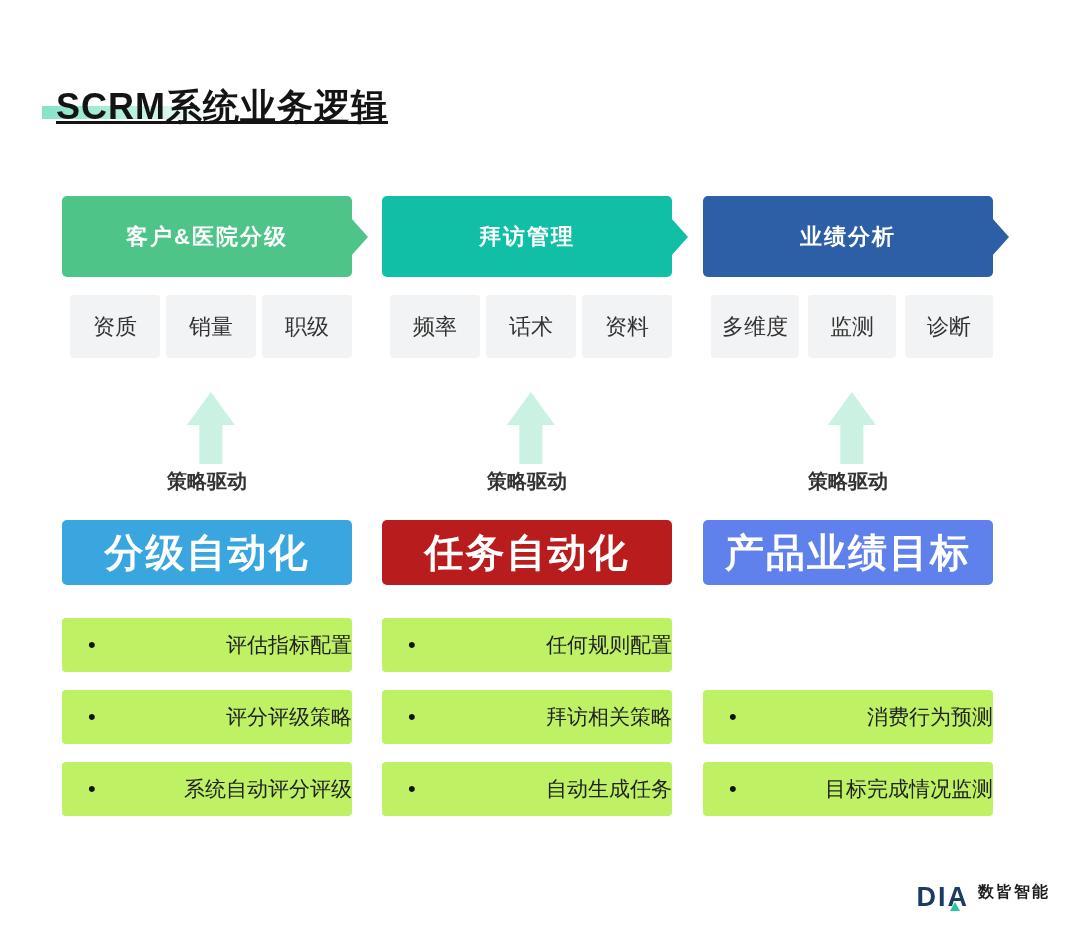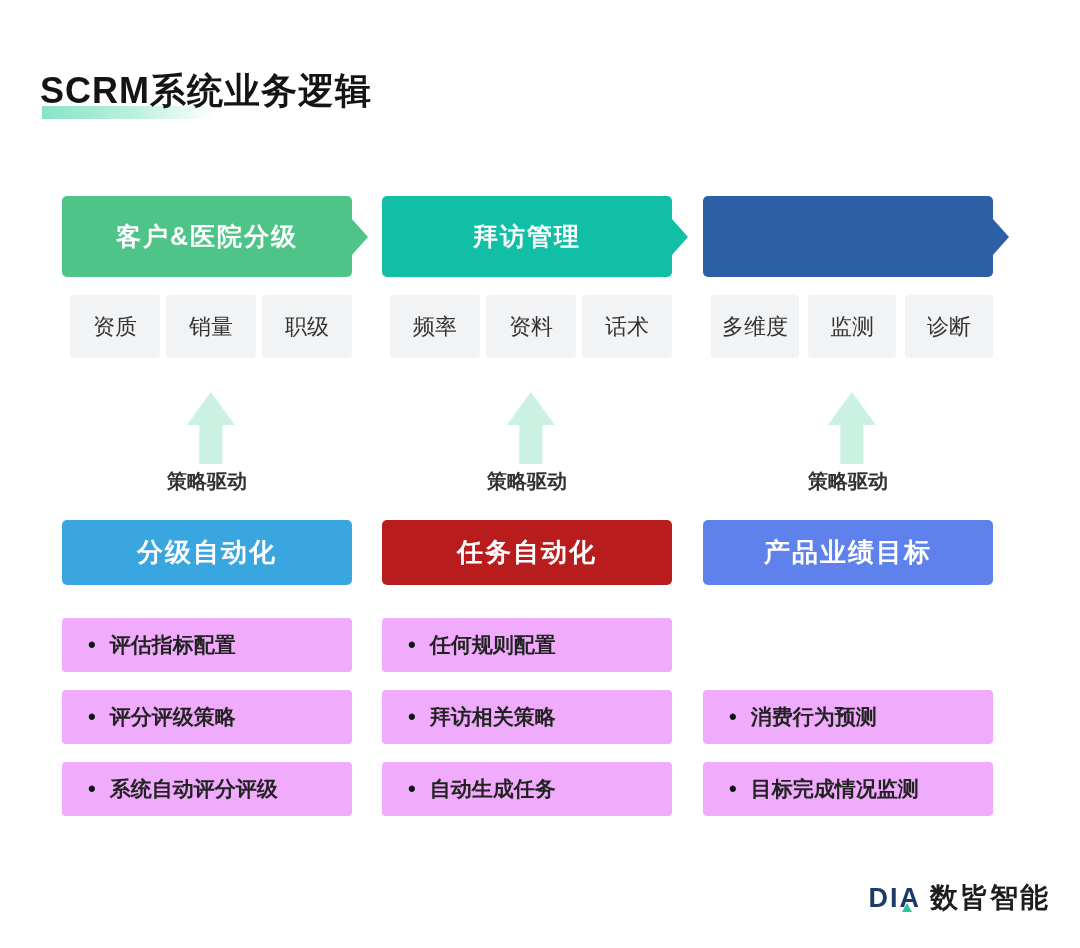--- a/index.html
+++ b/index.html
@@ -4,37 +4,37 @@
 <style>
   html,body{margin:0;padding:0;}
   body{
     width:1080px;height:948px;position:relative;background:#ffffff;overflow:hidden;
     font-family:"Liberation Sans","DejaVu Sans",sans-serif;
     -webkit-font-smoothing:antialiased;
   }
   
   .title-wrap{position:absolute;left:40px;top:70px;}
   .page-title{
-    position:relative;z-index:2;margin:0;font-size:36px;font-weight:800;
-    color:#141414;letter-spacing:1px;line-height:1.15;
+    position:relative;z-index:2;margin:16px;font-size:36px;font-weight:800;
+    color:#141414;letter-spacing:1px;line-height:1.15;text-decoration:underline;
   }
   .title-underline{
     position:absolute;z-index:1;left:2px;top:36px;width:172px;height:13px;
     background:linear-gradient(90deg,#86e3c8 0%,#bdf0e0 55%,rgba(235,250,246,0) 100%);
   }
   
   .col{position:absolute;top:196px;width:290px;height:630px;}
   .col1{left:62px}
   .col2{left:382px}
   .col3{left:703px}
 
   .stage-banner{
     position:absolute;top:0;left:0;right:0;height:81px;border-radius:5px;
     display:flex;align-items:center;justify-content:center;
-    color:#fff;font-size:25px;font-weight:700;letter-spacing:2px;
+    color:#fff;font-size:22px;font-weight:700;letter-spacing:2px;
   }
   .stage-tip{
     position:absolute;right:-16px;top:50%;margin-top:-19px;width:0;height:0;
     border-top:19px solid transparent;border-bottom:19px solid transparent;
     border-left:17px solid #000;
   }
   .col1 .stage-banner{background:#4fc489}
   .col1 .stage-tip{border-left-color:#4fc489}
   .col2 .stage-banner{background:#10bfa5}
   .col2 .stage-tip{border-left-color:#10bfa5}
@@ -55,44 +55,44 @@
     clip-path:polygon(50% 0%,100% 46%,74% 46%,74% 100%,26% 100%,26% 46%,0% 46%);
   }
   .arrow-label{
     position:absolute;top:272px;left:0;right:0;text-align:center;
     font-size:20px;font-weight:700;color:#333;
   }
 
   .auto-banner{
     position:absolute;top:324px;left:0;right:0;height:65px;border-radius:5px;
     display:flex;align-items:center;justify-content:center;
-    color:#fff;font-size:26px;font-weight:700;letter-spacing:2px;
+    color:#fff;font-size:39px;font-weight:700;letter-spacing:2px;
   }
   .col1 .auto-banner{background:#3aa6e0}
   .col2 .auto-banner{background:#b91c1c}
   .col3 .auto-banner{background:#5f81eb}
 
   .item{
-    position:absolute;left:0;right:0;height:54px;background:#f0abfc;border-radius:4px;
+    position:absolute;left:0;right:0;height:54px;background:#bef264;border-radius:4px;
     display:flex;align-items:center;padding-left:26px;box-sizing:border-box;
-    font-size:21px;font-weight:700;color:#222;
+    font-size:21px;font-weight:400;color:#222;justify-content:space-between;
   }
   .i1{top:422px}.i2{top:494px}.i3{top:566px}
   .bullet{margin-right:14px;font-size:22px;line-height:1;color:#111;}
   .bullet::before{content:"\2022";}
 
   
-  .logo{position:absolute;top:884px;right:30px;display:flex;align-items:center;gap:9px;}
+  .logo{position:absolute;top:884px;right:30px;display:flex;gap:9px;}
   .logo-mark{position:relative;font-size:27px;font-weight:800;color:#1c3a66;letter-spacing:2px;line-height:1;}
   .logo-accent{
     position:absolute;right:9px;bottom:0;width:0;height:0;
     border-left:5px solid transparent;border-right:5px solid transparent;
     border-bottom:9px solid #2bc5a2;
   }
-  .logo-name{font-size:28px;font-weight:800;color:#1d1d1f;letter-spacing:2px;line-height:1;}
+  .logo-name{font-size:16px;font-weight:800;color:#1d1d1f;letter-spacing:2px;line-height:1;}
 </style>
 </head>
 <body>
 
 <div class="title-wrap">
   <h1 class="page-title">SCRM系统业务逻辑</h1>
   <div class="title-underline"></div>
 </div>
 
 <section class="col col1">
@@ -122,42 +122,43 @@
   </div>
 </section>
 
 <section class="col col2">
   <div class="stage-banner">
     <span>拜访管理</span>
     <span class="stage-tip"></span>
   </div>
   <div class="tags">
     <div class="tag">频率</div>
+    <div class="tag">话术</div>
     <div class="tag">资料</div>
-    <div class="tag">话术</div>
   </div>
   <div class="up-arrow"></div>
   <div class="arrow-label">策略驱动</div>
   <div class="auto-banner">任务自动化</div>
   <div class="item i1">
     <span class="bullet"></span>
     <span>任何规则配置</span>
   </div>
   <div class="item i2">
     <span class="bullet"></span>
     <span>拜访相关策略</span>
   </div>
   <div class="item i3">
     <span class="bullet"></span>
     <span>自动生成任务</span>
   </div>
 </section>
 
 <section class="col col3">
   <div class="stage-banner">
+    <span>业绩分析</span>
     <span class="stage-tip"></span>
   </div>
   <div class="tags">
     <div class="tag">多维度</div>
     <div class="tag">监测</div>
     <div class="tag">诊断</div>
   </div>
   <div class="up-arrow"></div>
   <div class="arrow-label">策略驱动</div>
   <div class="auto-banner">产品业绩目标</div>

